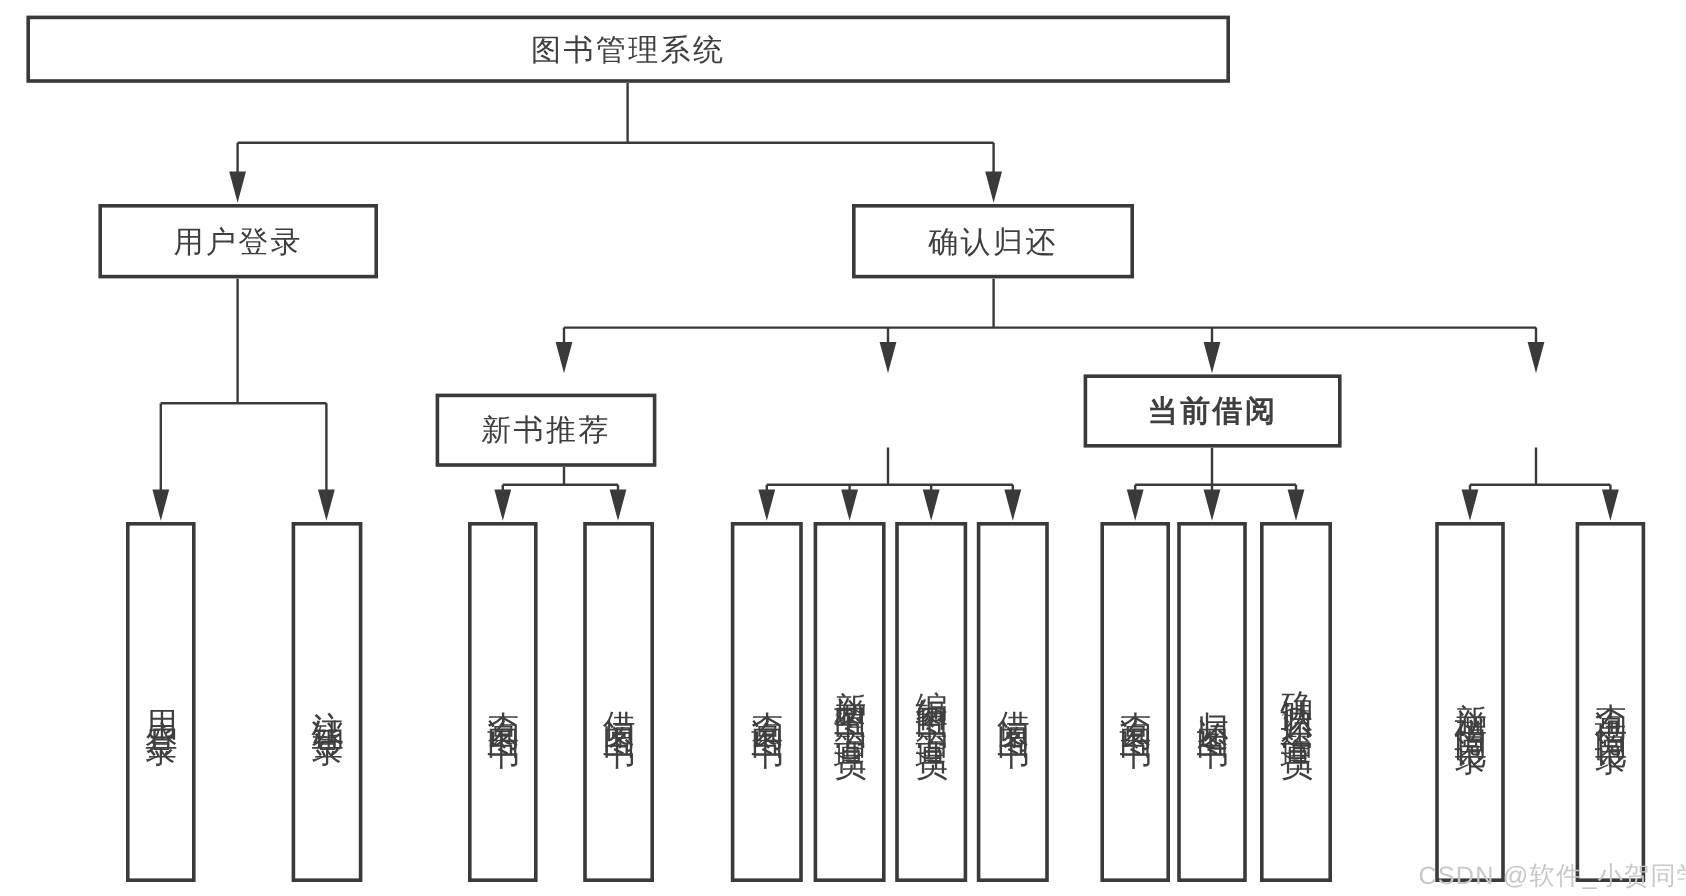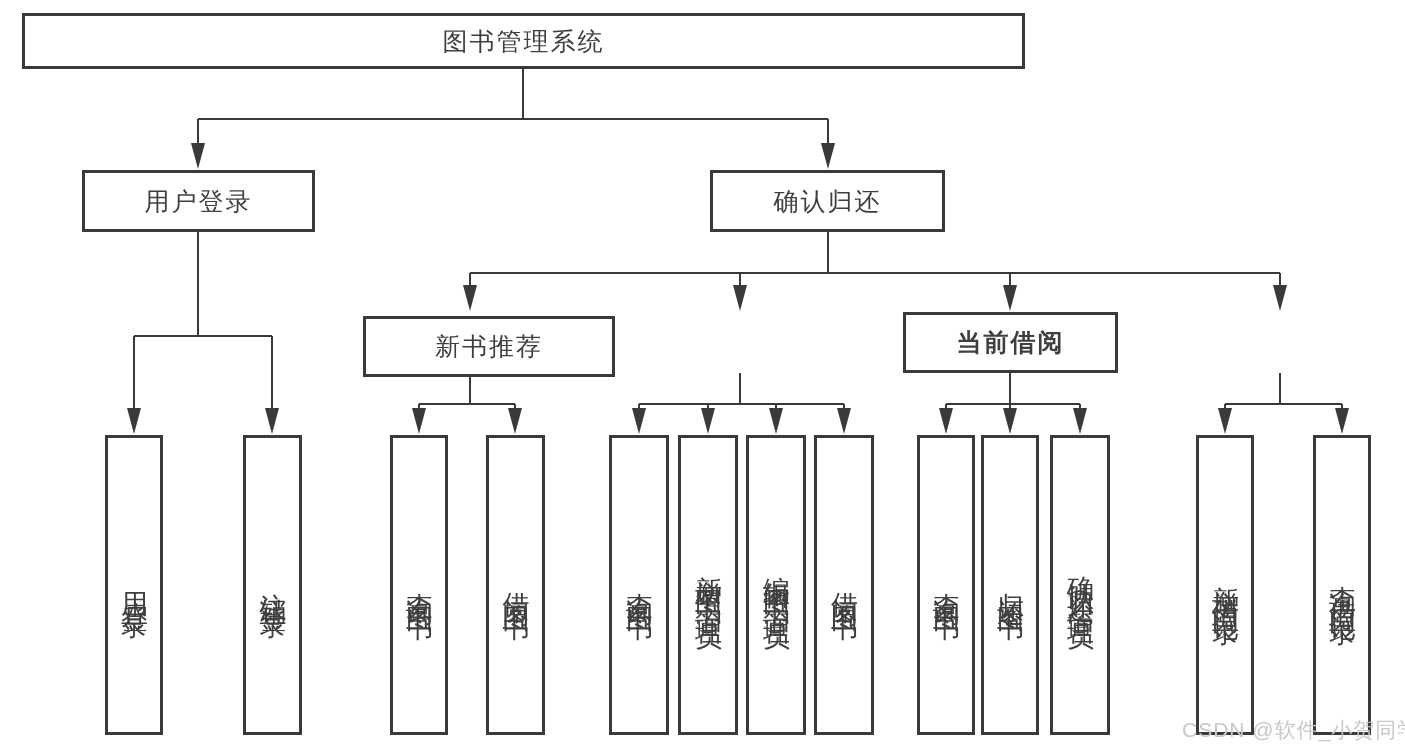--- a/index.html
+++ b/index.html
@@ -60,21 +60,21 @@
              M632 408H646L639 434Z M701 408H715L708 434Z M769 408H783L776 434Z M837 408H851L844 434Z
              M939 408H953L946 434Z M1003 408H1017L1010 434Z M1073 408H1087L1080 434Z
              M1218 408H1232L1225 434Z M1335 408H1349L1342 434Z"></path>
   </svg>
 
   <div class="node hbox" style="left:22px;top:13px;width:1003px;height:56px;">图书管理系统</div>
 
   <div class="node hbox" style="left:82px;top:170px;width:233px;height:62px;">用户登录</div>
   <div class="node hbox" style="left:710px;top:170px;width:235px;height:62px;">确认归还</div>
 
-  <div class="node hbox" style="left:363px;top:316px;width:252px;height:61px;">新书推荐</div>
+  <div class="node hbox" style="left:363px;top:328px;width:184px;height:61px;">新书推荐</div>
   <div class="node hbox" style="left:903px;top:312px;width:215px;height:61px;font-weight:bold;">当前借阅</div>
 
   <div class="node vbox" style="left:105px;top:435px;width:58px;height:300px;">
     <span>用户登录</span>
   </div>
   <div class="node vbox" style="left:243px;top:435px;width:59px;height:300px;">
     <span>注销登录</span>
   </div>
 
   <div class="node vbox" style="left:390px;top:435px;width:58px;height:300px;">

